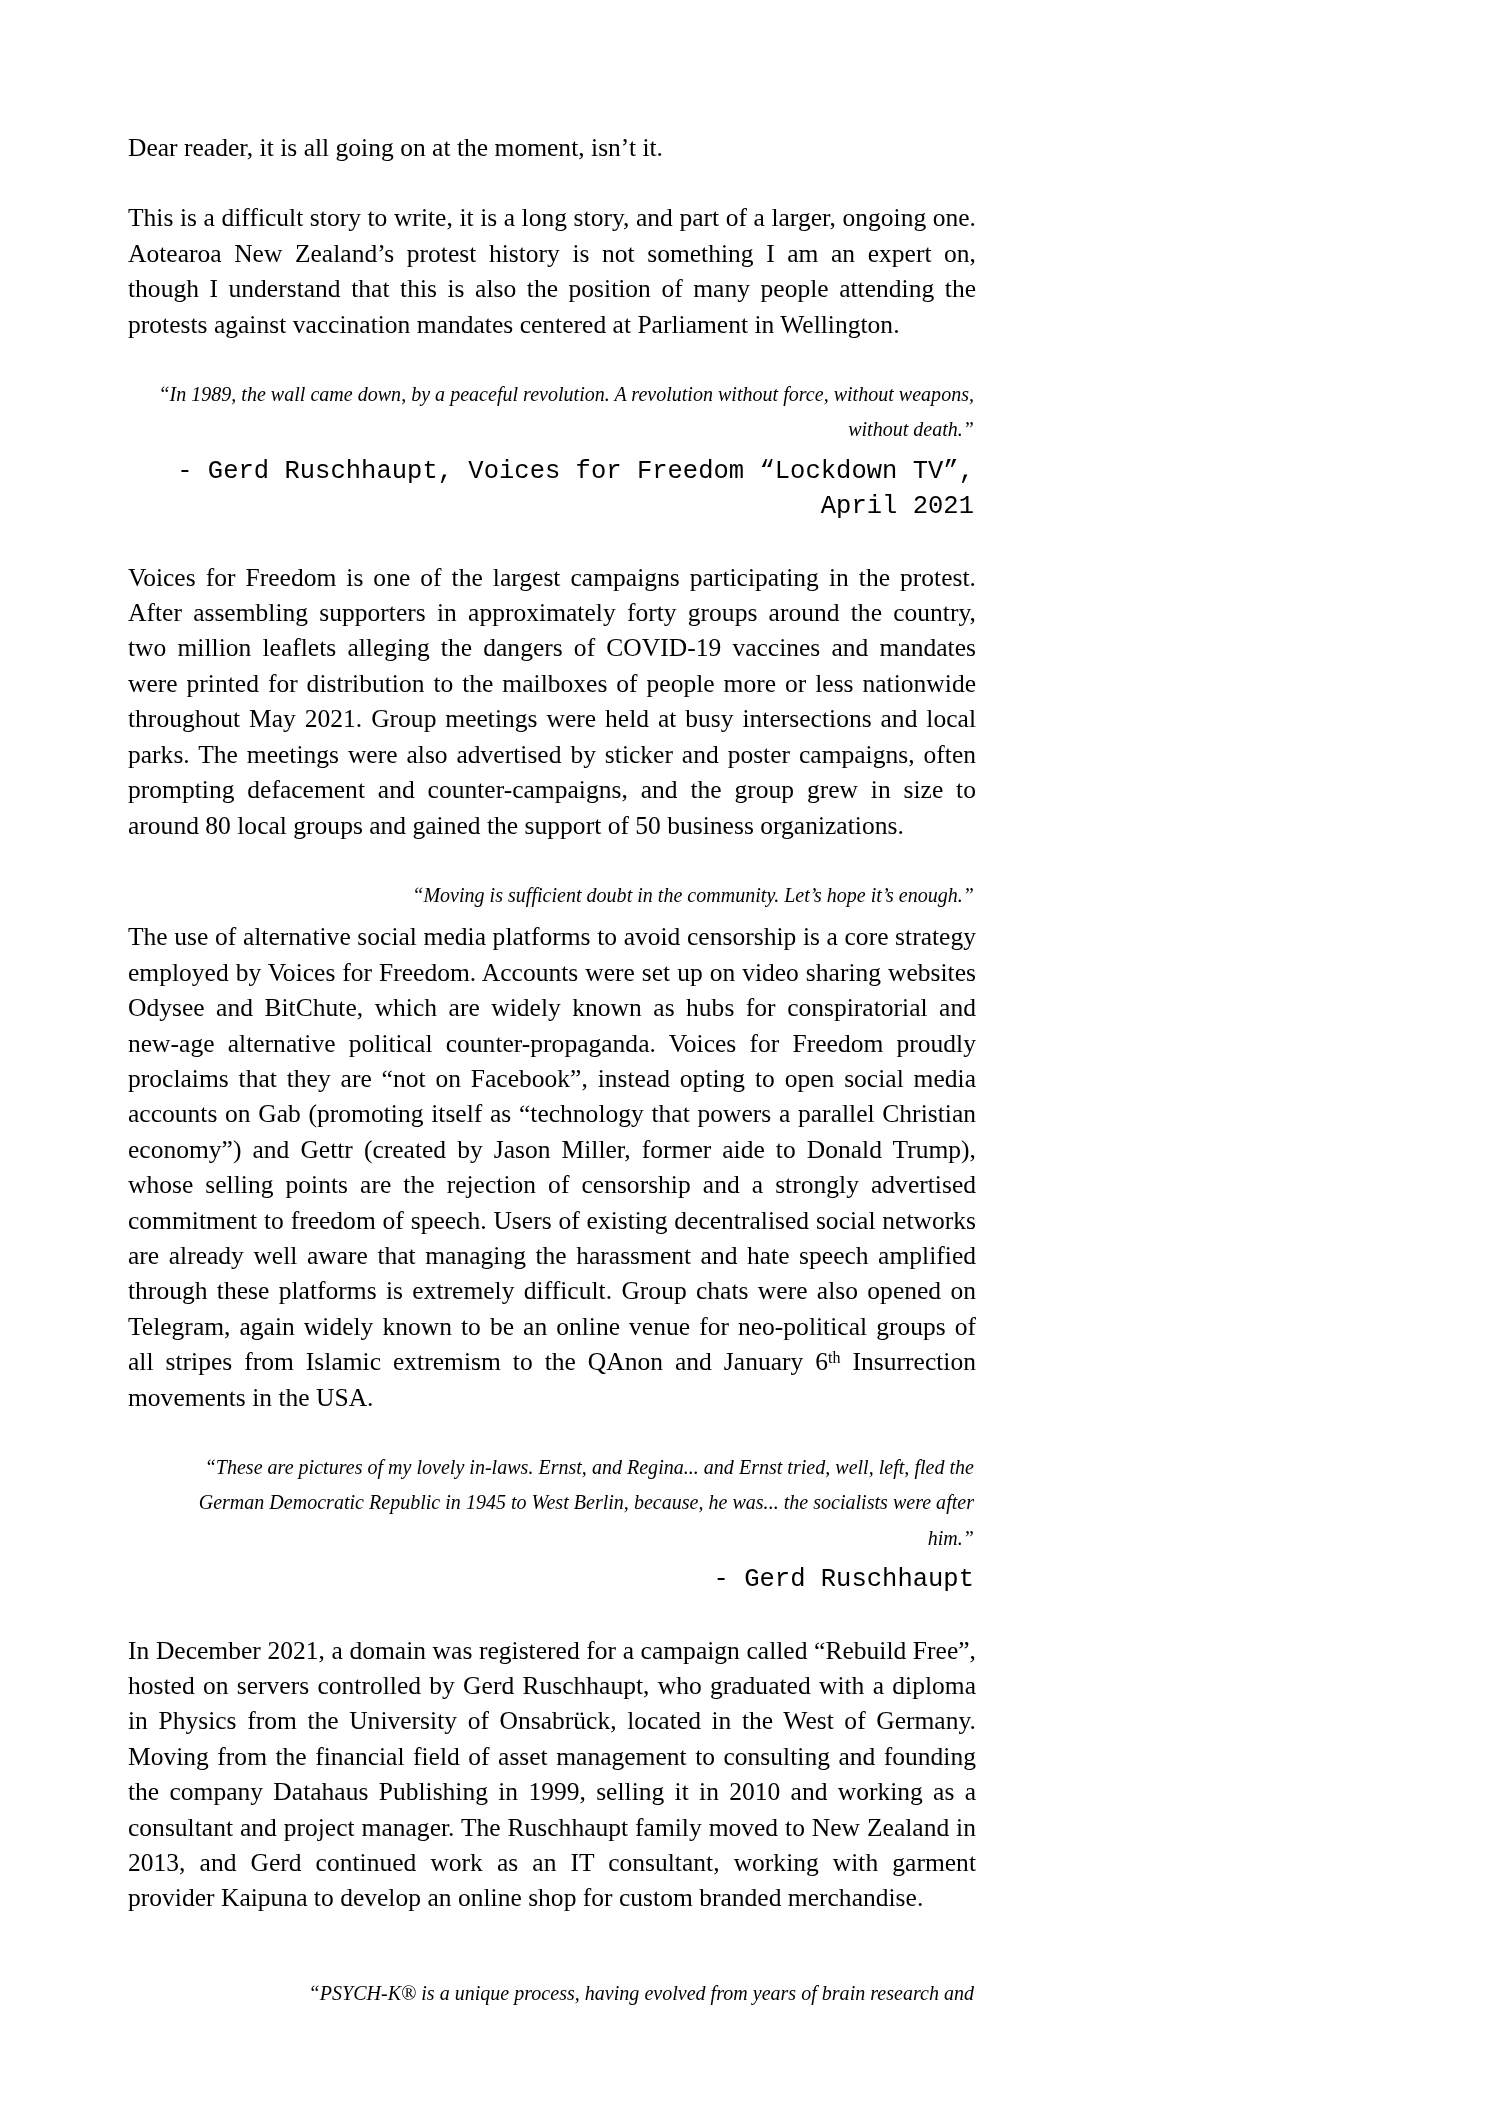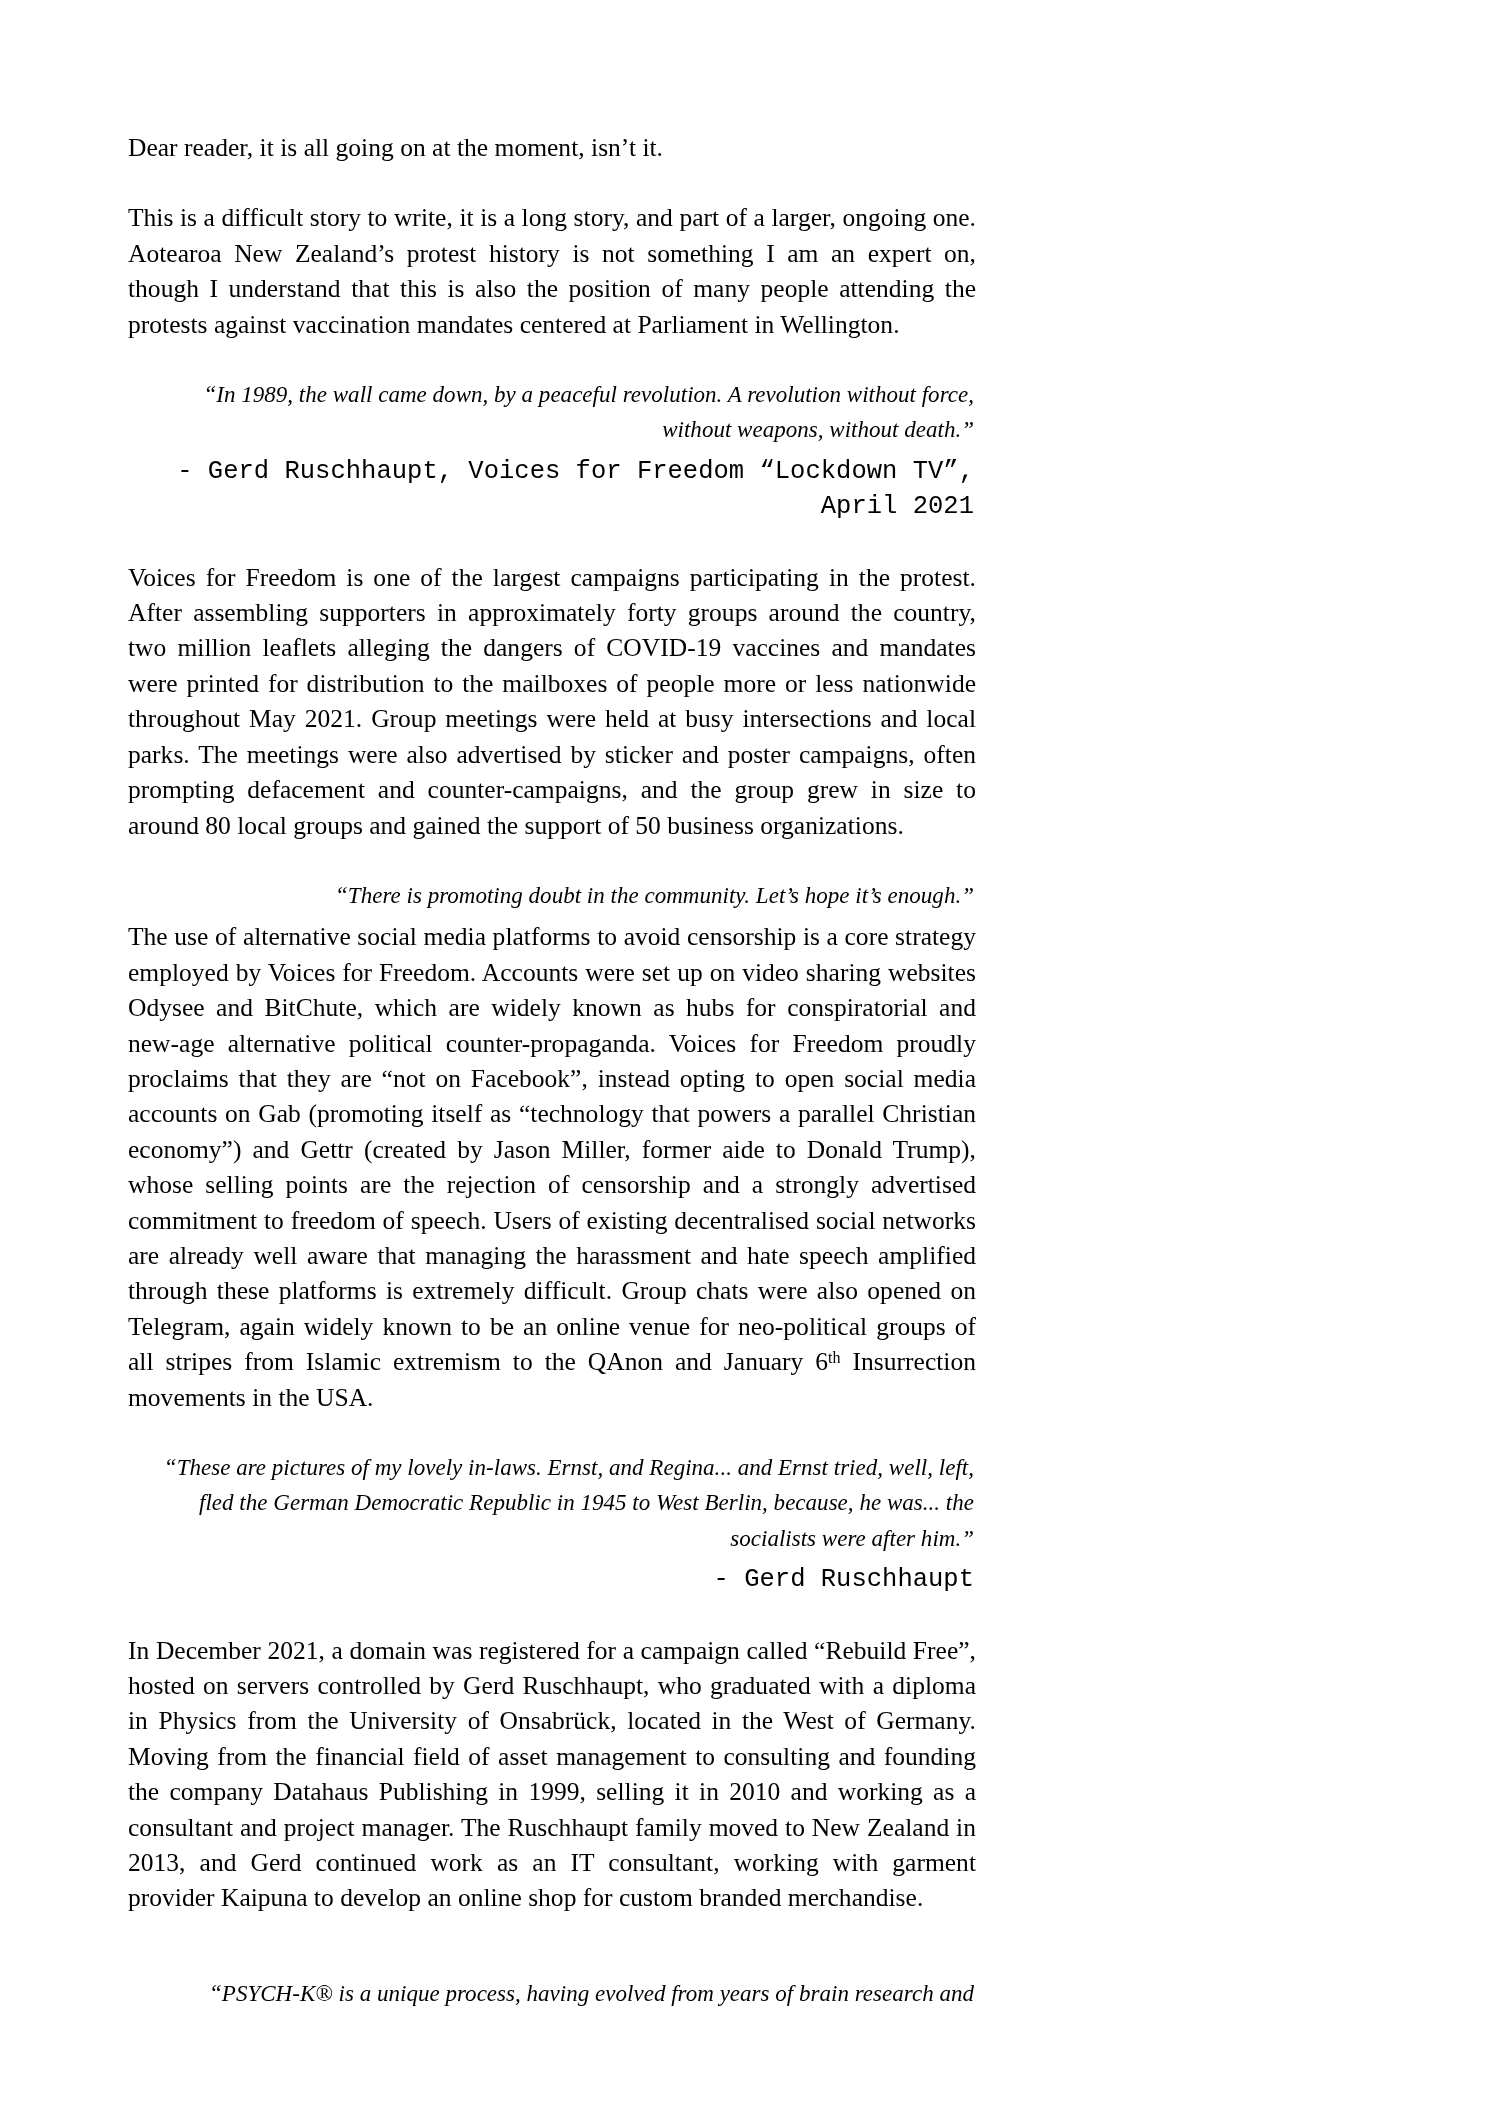--- a/index.html
+++ b/index.html
@@ -41,21 +41,21 @@
     text-align: left;
   }
   .para:last-child {
     margin-bottom: 0;
   }
   .quote {
     margin: 0 0 6px 0;
     padding: 0 2px 0 24px;
     font-style: italic;
     text-align: right;
-    font-size: 23px;
+    font-size: 20px;
     line-height: 35.4px;
   }
   .attrib {
     margin: 0 0 35px 0;
     padding-right: 2px;
     text-align: right;
     font-style: normal;
     font-size: 25.5px;
     line-height: 35.4px;
     font-family: Liberation Mono, monospace;
@@ -79,21 +79,21 @@
     <p class="para">This is a difficult story to write, it is a long story, and part of a larger, ongoing one. Aotearoa New Zealand’s protest history is not something I am an expert on, though I understand that this is also the position of many people attending the protests against vaccination mandates centered at Parliament in Wellington.</p>
 
     <div class="quote-block">
       <p class="quote">“In 1989, the wall came down, by a peaceful revolution. A revolution without force, without weapons, without death.”</p>
       <p class="attrib">- Gerd Ruschhaupt, Voices for Freedom “Lockdown TV”, April 2021</p>
     </div>
 
     <p class="para">Voices for Freedom is one of the largest campaigns participating in the protest. After assembling supporters in approximately forty groups around the country, two million leaflets alleging the dangers of COVID-19 vaccines and mandates were printed for distribution to the mailboxes of people more or less nationwide throughout May 2021. Group meetings were held at busy intersections and local parks. The meetings were also advertised by sticker and poster campaigns, often prompting defacement and counter-campaigns, and the group grew in size to around 80 local groups and gained the support of 50 business organizations.</p>
 
     <div class="quote-block">
-      <p class="quote">“There is promoting doubt in the community. Let’s hope it’s enough.”</p>
+      <p class="quote">“Moving is sufficient doubt in the community. Let’s hope it’s enough.”</p>
     </div>
 
     <p class="para"><span>The use of alternative social media platforms to avoid censorship is a core strategy employed by Voices for Freedom. Accounts were set up on video sharing websites Odysee and BitChute, which are widely known as hubs for conspiratorial and new-age alternative political counter-propaganda. Voices for Freedom proudly proclaims that they are “not on Facebook”, instead opting to open social media accounts on Gab (promoting itself as “technology that powers a parallel Christian economy”) and Gettr (created by Jason Miller, former aide to Donald Trump), whose selling points are the rejection of censorship and a strongly advertised commitment to freedom of speech. Users of existing decentralised social networks are already well aware that managing the harassment and hate speech amplified through these platforms is extremely difficult. Group chats were also opened on Telegram, again widely known to be an online venue for neo-political groups of all stripes from Islamic extremism to the QAnon and January 6</span><sup>th</sup><span> Insurrection movements in the USA.</span></p>
 
     <div class="quote-block">
       <p class="quote">“These are pictures of my lovely in-laws. Ernst, and Regina... and Ernst tried, well, left, fled the German Democratic Republic in 1945 to West Berlin, because, he was... the socialists were after him.”</p>
       <p class="attrib">- Gerd Ruschhaupt</p>
     </div>
 
     <p class="para">In December 2021, a domain was registered for a campaign called “Rebuild Free”, hosted on servers controlled by Gerd Ruschhaupt, who graduated with a diploma in Physics from the University of Onsabrück, located in the West of Germany. Moving from the financial field of asset management to consulting and founding the company Datahaus Publishing in 1999, selling it in 2010 and working as a consultant and project manager. The Ruschhaupt family moved to New Zealand in 2013, and Gerd continued work as an IT consultant, working with garment provider Kaipuna to develop an online shop for custom branded merchandise.</p>

